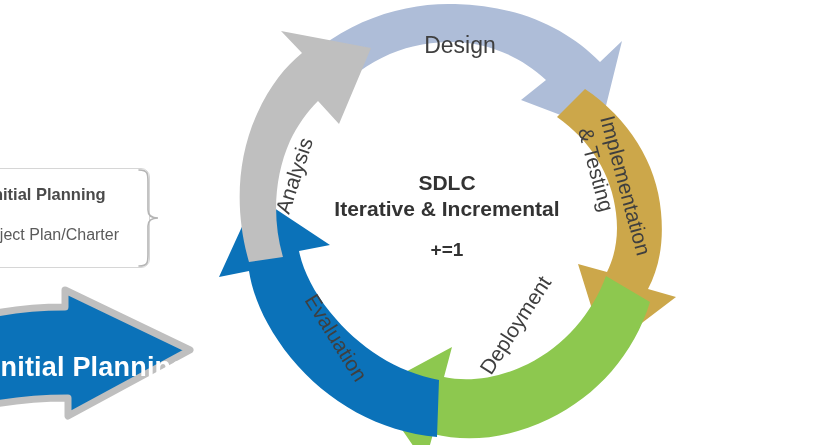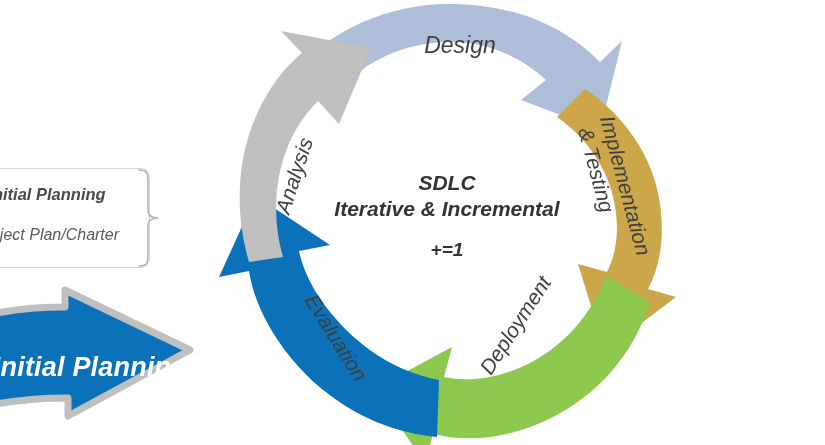--- a/index.html
+++ b/index.html
@@ -9,21 +9,20 @@
   }
   body {
     font-family: "Liberation Sans", sans-serif;
   }
   #stage {
     position: relative;
     width: 825px;
     height: 445px;
     overflow: hidden;
     background: #ffffff;
-    font-style: italic;
   }
   #cycle-svg {
     position: absolute;
     left: 0;
     top: 0;
     width: 825px;
     height: 445px;
   }
   .arrow-label {
     font-family: "Liberation Sans", sans-serif;

